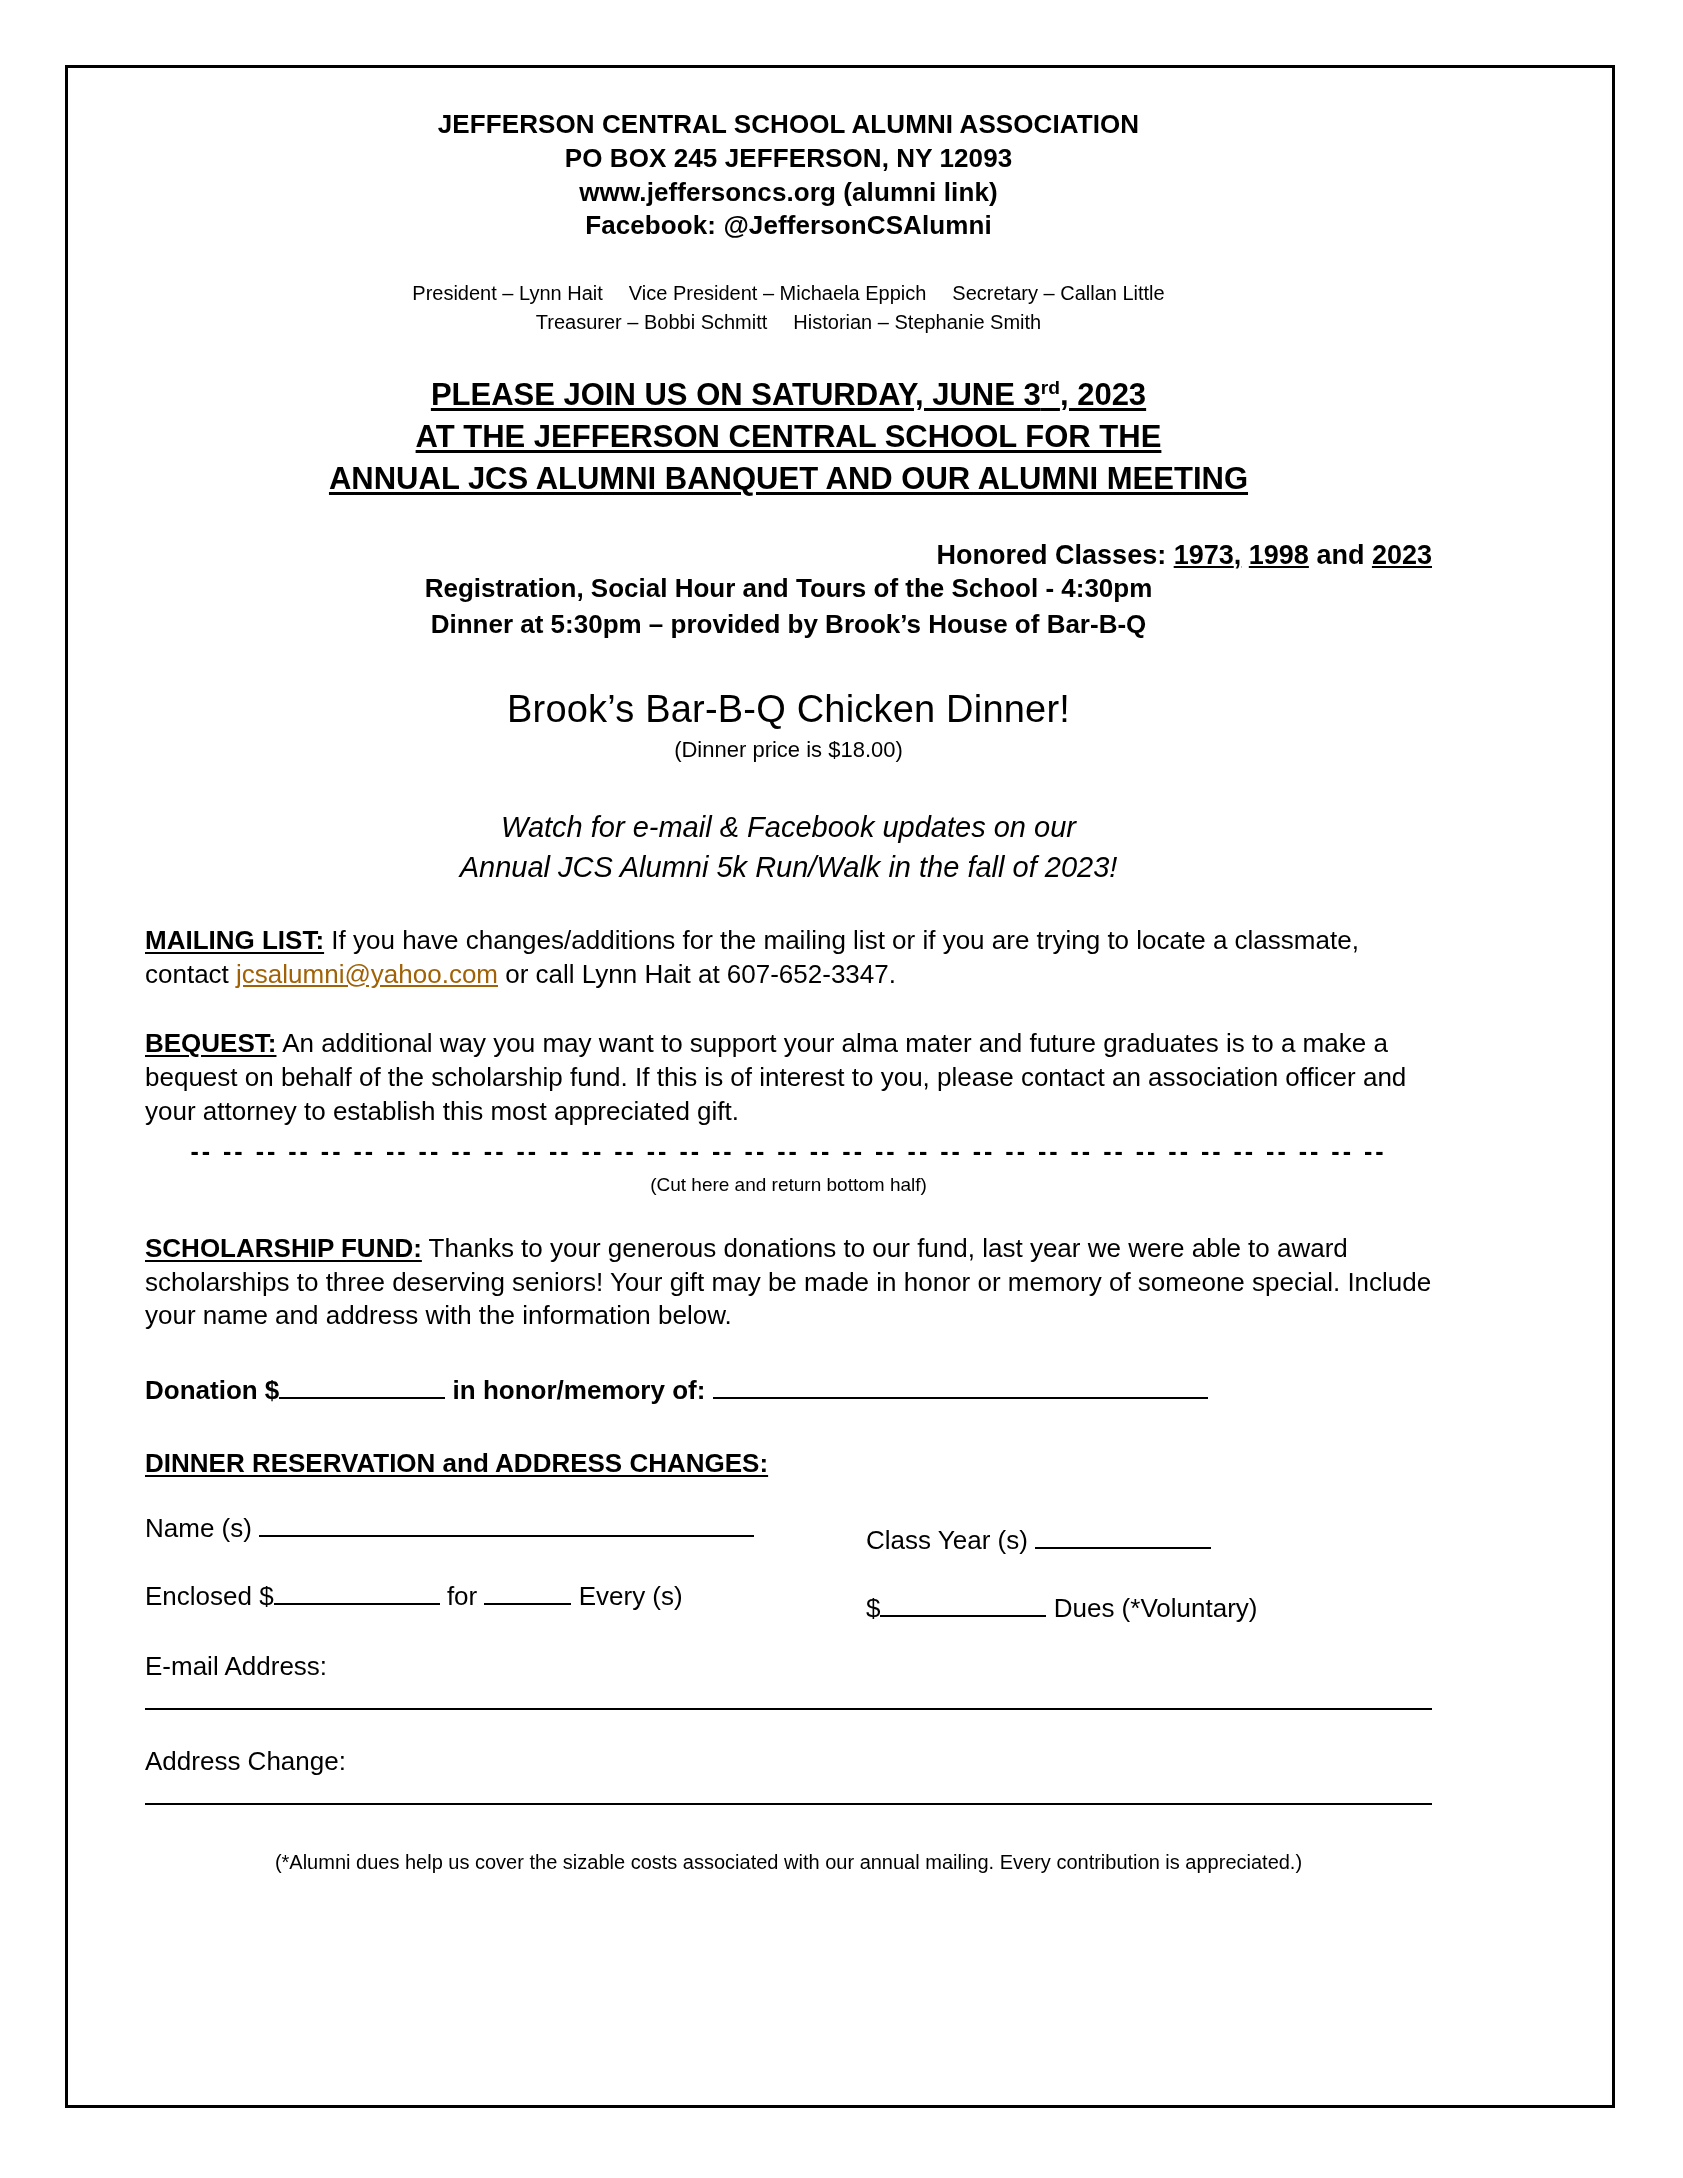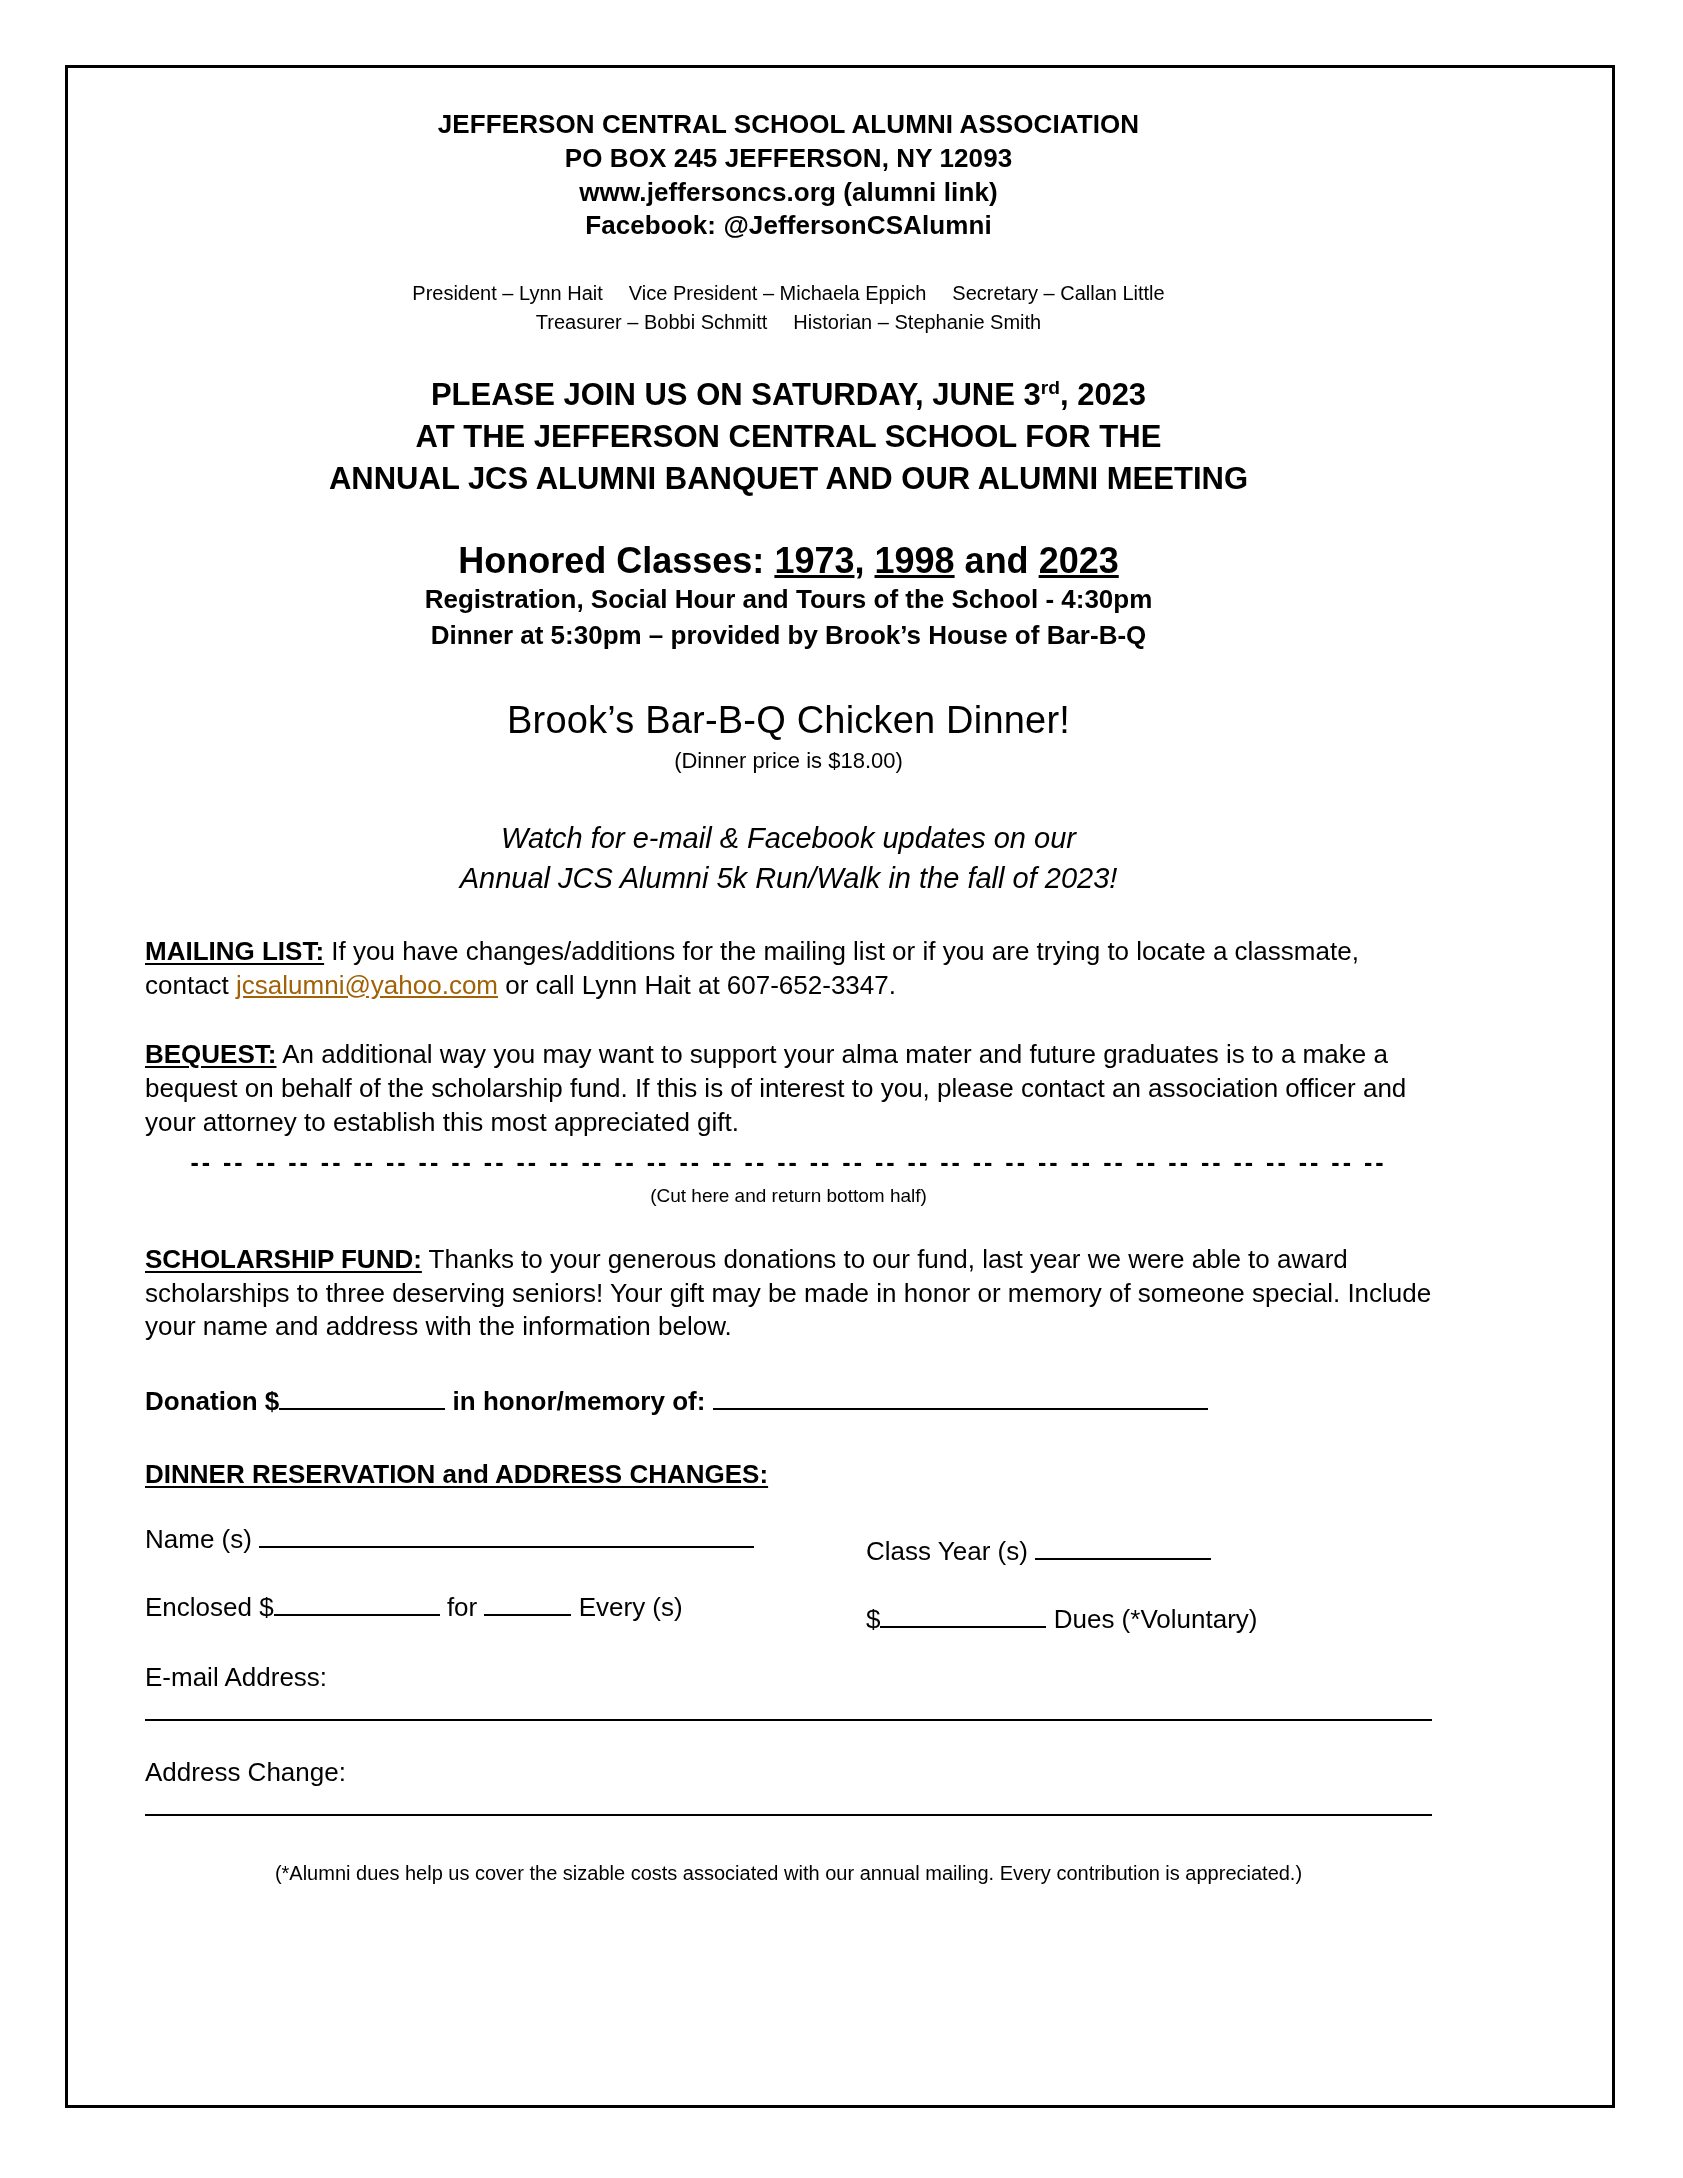--- a/index.html
+++ b/index.html
@@ -51,32 +51,33 @@
 
   
   .announce {
     text-align: center;
     font-weight: bold;
     font-size: 31px;
     line-height: 1.36;
     margin-top: 38px;
   }
   .announce .u {
+    text-decoration: underline;
     text-underline-offset: 3px;
   }
   .announce sup {
     font-size: 0.62em;
     vertical-align: super;
     line-height: 0;
   }
 
   .honored {
-    text-align: center;
-    font-weight: bold;
-    font-size: 36px;
+    text-align: right;
+    font-weight: bold;
+    font-size: 27px;
     margin-top: 40px;
   }
   .honored .u { text-decoration: underline; text-underline-offset: 2px; }
 
   .schedule {
     text-align: center;
     font-weight: bold;
     font-size: 26px;
     line-height: 1.35;
   }

